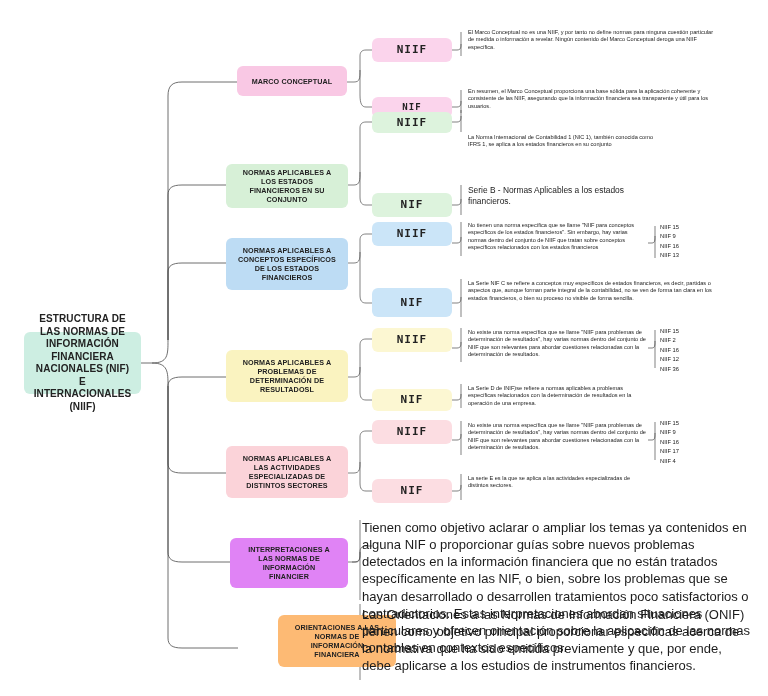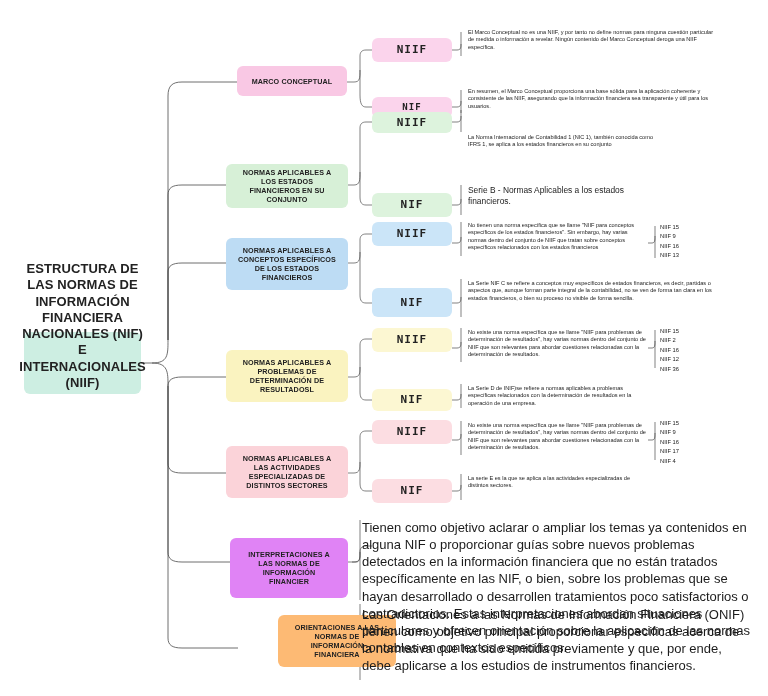--- a/index.html
+++ b/index.html
@@ -16,23 +16,22 @@
     box-sizing:border-box;
     display:flex;align-items:center;justify-content:center;
     text-align:center;
     color:#222;
     line-height:1.25;
     letter-spacing:.1px;
     padding:3px 12px;
     border-radius:6px;
   }
   .root{
-    font-size:13px;
+    font-size:10px;
     font-weight:600;
-    align-items:flex-end;
   }
   .l1{
     font-size:7.2px;
     font-weight:600;
   }
   .l2{
     font-size:11px;
     font-weight:700;
     letter-spacing:1px;
     font-family:"DejaVu Sans Mono", monospace;
@@ -122,21 +121,21 @@
   </div>
   <div class="node l1" style="left:226px;top:350px;width:122px;height:52px;background:#faf3c0;">
     <span>NORMAS APLICABLES A PROBLEMAS DE DETERMINACIÓN DE RESULTADOSL</span>
   </div>
   <div class="node l1" style="left:226px;top:238px;width:122px;height:52px;background:#bddcf4;">
     <span>NORMAS APLICABLES A CONCEPTOS ESPECÍFICOS DE LOS ESTADOS FINANCIEROS</span>
   </div>
   <div class="node l1" style="left:226px;top:446px;width:122px;height:52px;background:#fbd3d9;">
     <span>NORMAS APLICABLES A LAS ACTIVIDADES ESPECIALIZADAS DE DISTINTOS SECTORES</span>
   </div>
-  <div class="node l1" style="left:230px;top:538px;width:118px;height:60px;background:#e083f5;">
+  <div class="node l1" style="left:230px;top:538px;width:118px;height:50px;background:#e083f5;">
     <span>INTERPRETACIONES A LAS NORMAS DE INFORMACIÓN FINANCIER</span>
   </div>
   <div class="node l1" style="left:230px;top:615px;width:118px;height:52px;background:#fdba74;margin-left:48px;">
     <span>ORIENTACIONES A LAS NORMAS DE INFORMACIÓN FINANCIERA</span>
   </div>
 
   <div class="node l2" style="left:372px;top:38px;width:80px;height:24px;background:#fbd4ec;">
     <span>NIIF</span>
   </div>
   <div class="node l2" style="left:372px;top:97px;width:80px;height:21px;background:#fbd4ec;font-size:9px;">

